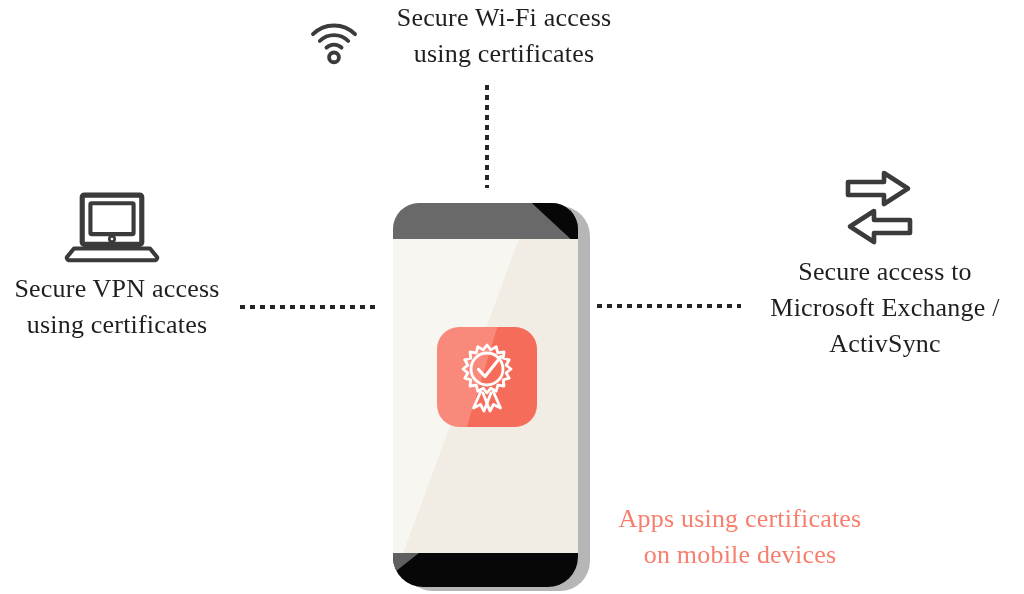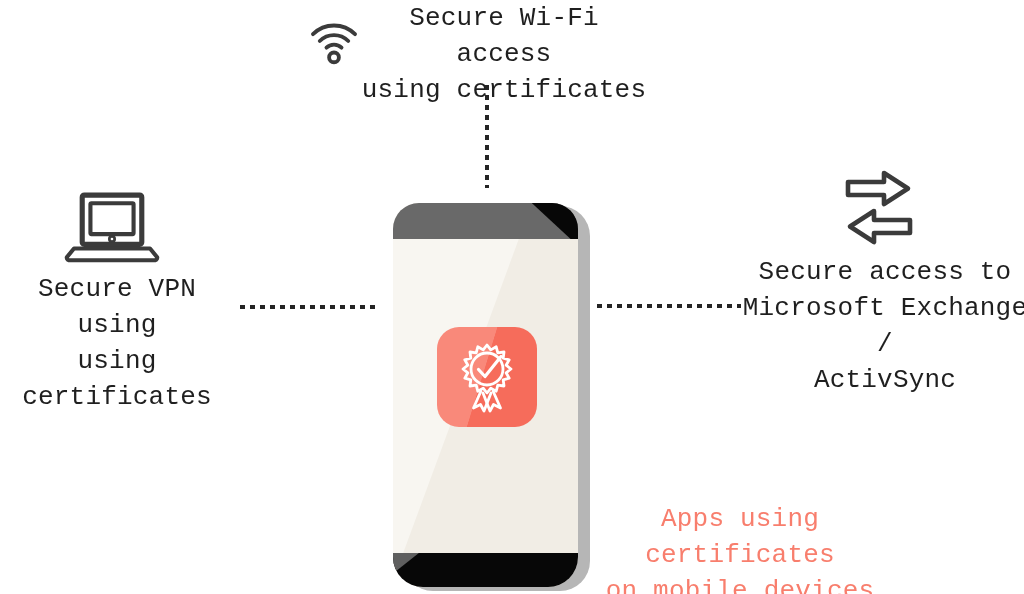--- a/index.html
+++ b/index.html
@@ -1,19 +1,19 @@
 <!DOCTYPE html>
 <html><head>
 <meta charset="utf-8">
 <style>
   html,body { margin:0; padding:0; background:#ffffff; }
   .canvas {
     position:relative; width:1024px; height:594px;
     background:#ffffff; overflow:hidden;
-    font-family:Liberation Mono, monospace;
+    font-family:Liberation Serif, serif;
     color:#1f1f1f;
   }
   .label { position:absolute; text-align:center; font-size:26px; line-height:36px; letter-spacing:0.2px; }
   .label-top   { left:354px; top:0px;   width:300px; }
   .label-left  { left:0px;   top:271px; width:234px; }
   .label-right { left:735px; top:254px; width:300px; }
   .label-apps  { left:590px; top:464px; width:300px; color:#f87e6d;margin-top:37px; }
 
   .icon { position:absolute; }
   .wifi-icon   { left:300px; top:2px; }
@@ -89,21 +89,21 @@
     <svg width="104" height="76" viewBox="0 0 100 74" fill="none">
       <g stroke="#3b3b3b" stroke-linejoin="round">
         <rect x="21" y="3" width="58" height="48" rx="2" stroke-width="5"></rect>
         <rect x="29" y="11" width="42" height="30" rx="1" stroke-width="4"></rect>
         <circle cx="50" cy="45.8" r="2.6" stroke-width="2.6"></circle>
         <path d="M13 55 L87 55 L94 63.5 Q94.5 66.5 90 66.5 L10 66.5 Q5.5 66.5 6 63.5 Z" stroke-width="4"></path>
       </g>
     </svg>
   </div>
   <div class="label label-left">
-    <div>Secure VPN using</div>
+    <div>Secure VPN access</div>
     <div>using certificates</div>
   </div>
   <div class="dash-h dash-left"></div>
 
   <div class="icon arrows-icon">
     <svg width="70" height="80" viewBox="0 0 70 80" fill="none">
       <g stroke="#3b3b3b" stroke-width="4.6" stroke-linejoin="round">
         <path d="M4 13 L40 13 L40 4 L64 19.5 L40 35 L40 26 L4 26 Z"></path>
         <path d="M66 51 L30 51 L30 42 L6 57.5 L30 73 L30 64 L66 64 Z"></path>
       </g>

